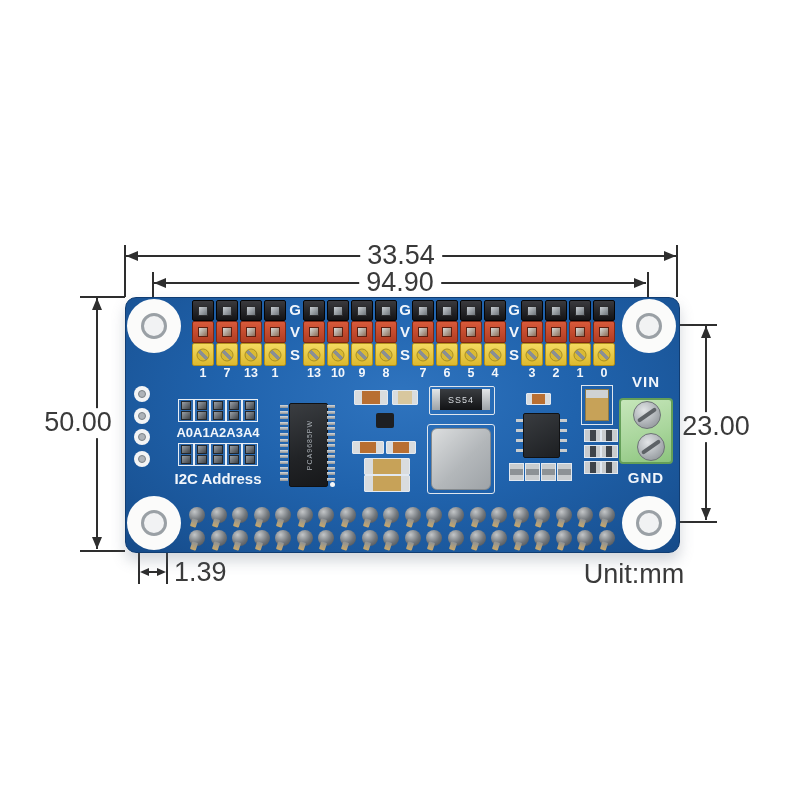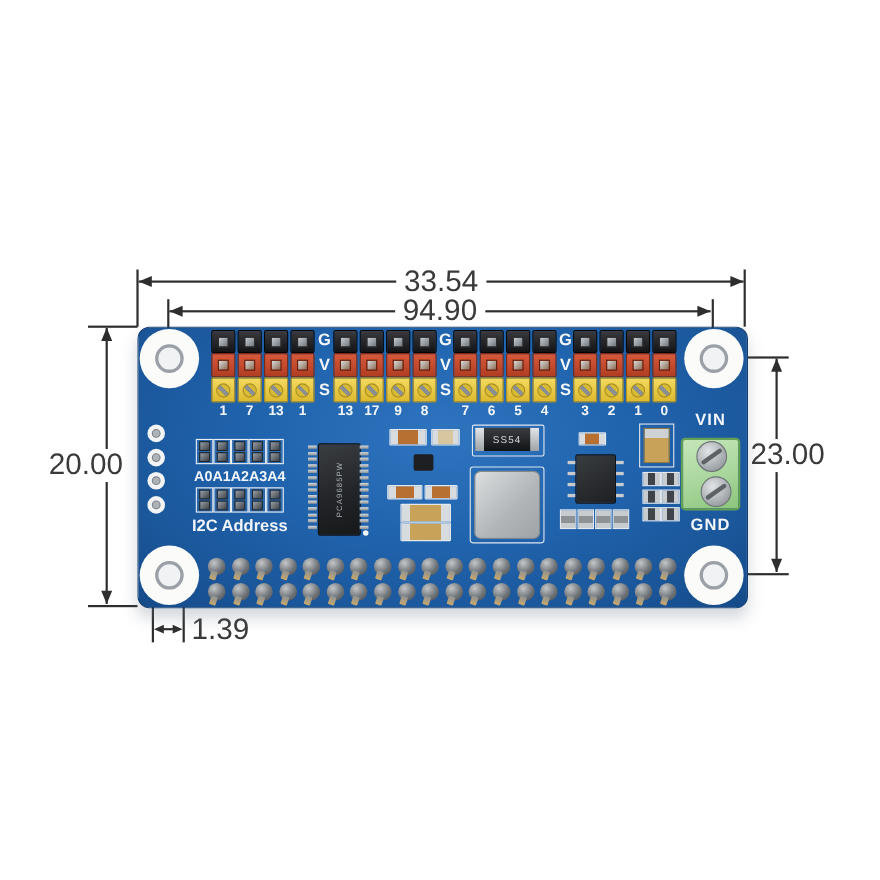--- a/index.html
+++ b/index.html
@@ -114,41 +114,42 @@
     <div class="arr arr-r" style="left:634px;top:278px;"></div>
     <span class="dim-label" style="left:400px;top:283px;">94.90</span>
   </div>
 
   <div>
     <div class="dline" style="left:80px;top:296px;width:45px;height:2px;"></div>
     <div class="dline" style="left:80px;top:550px;width:45px;height:2px;"></div>
     <div class="dline" style="left:96px;top:298px;width:2px;height:251px;"></div>
     <div class="arr arr-u" style="left:92px;top:298px;"></div>
     <div class="arr arr-d" style="left:92px;top:537px;"></div>
-    <span class="dim-label" style="left:78px;top:423px;">20.00</span>
+    <span class="dim-label" style="left:78px;top:423px;">50.00</span>
   </div>
 
   <div>
     <div class="dline" style="left:680px;top:324px;width:37px;height:2px;"></div>
     <div class="dline" style="left:680px;top:521px;width:37px;height:2px;"></div>
     <div class="dline" style="left:705px;top:326px;width:2px;height:194px;"></div>
     <div class="arr arr-u" style="left:701px;top:326px;"></div>
     <div class="arr arr-d" style="left:701px;top:508px;"></div>
-    <span class="dim-label" style="left:716px;top:414px;">23.00</span>
+    <span class="dim-label" style="left:716px;top:427px;">23.00</span>
   </div>
 
   <div>
     <div class="dline" style="left:138px;top:532px;width:2px;height:52px;"></div>
     <div class="dline" style="left:166px;top:532px;width:2px;height:52px;"></div>
     <div class="dline" style="left:146px;top:571px;width:14px;height:2px;"></div>
     <div class="arr arr-ls" style="left:140px;top:568px;"></div>
     <div class="arr arr-rs" style="left:157px;top:568px;"></div>
     <span class="dim-label plain" style="left:172px;top:573px;">1.39</span>
   </div>
 
+  <span class="dim-label" style="left:634px;top:575px;background:transparent;">Unit:mm</span>
 
   <div class="board">
 
     <div class="hole" style="left:1px;top:1px;"></div>
     <div class="hole" style="left:496px;top:1px;"></div>
     <div class="hole" style="left:1px;top:198px;"></div>
     <div class="hole" style="left:496px;top:198px;"></div>
 
     <div id="servo-headers">
         <div class="hdr-group" style="left: 66px;">
@@ -191,21 +192,21 @@
             <div class="cell" style="left: 72px; height: 22px;"></div>
           </div>
           <div class="hdr-row row-s" style="top: 45px; height: 23px;">
             <div class="cell" style="left: 0px; height: 23px;"></div>
             <div class="cell" style="left: 24px; height: 23px;"></div>
             <div class="cell" style="left: 48px; height: 23px;"></div>
             <div class="cell" style="left: 72px; height: 23px;"></div>
           </div>
           <div class="ch-row">
             <span style="left: 0px;">13</span>
-            <span style="left: 24px;">17</span>
+            <span style="left: 24px;">10</span>
             <span style="left: 48px;">9</span>
             <span style="left: 72px;">8</span>
           </div>
         </div>
         <div class="hdr-group" style="left: 286px;">
           <div class="hdr-row row-g" style="top: 2px; height: 21px;">
             <div class="cell" style="left: 0px; height: 21px;"></div>
             <div class="cell" style="left: 24px; height: 21px;"></div>
             <div class="cell" style="left: 48px; height: 21px;"></div>
             <div class="cell" style="left: 72px; height: 21px;"></div>

